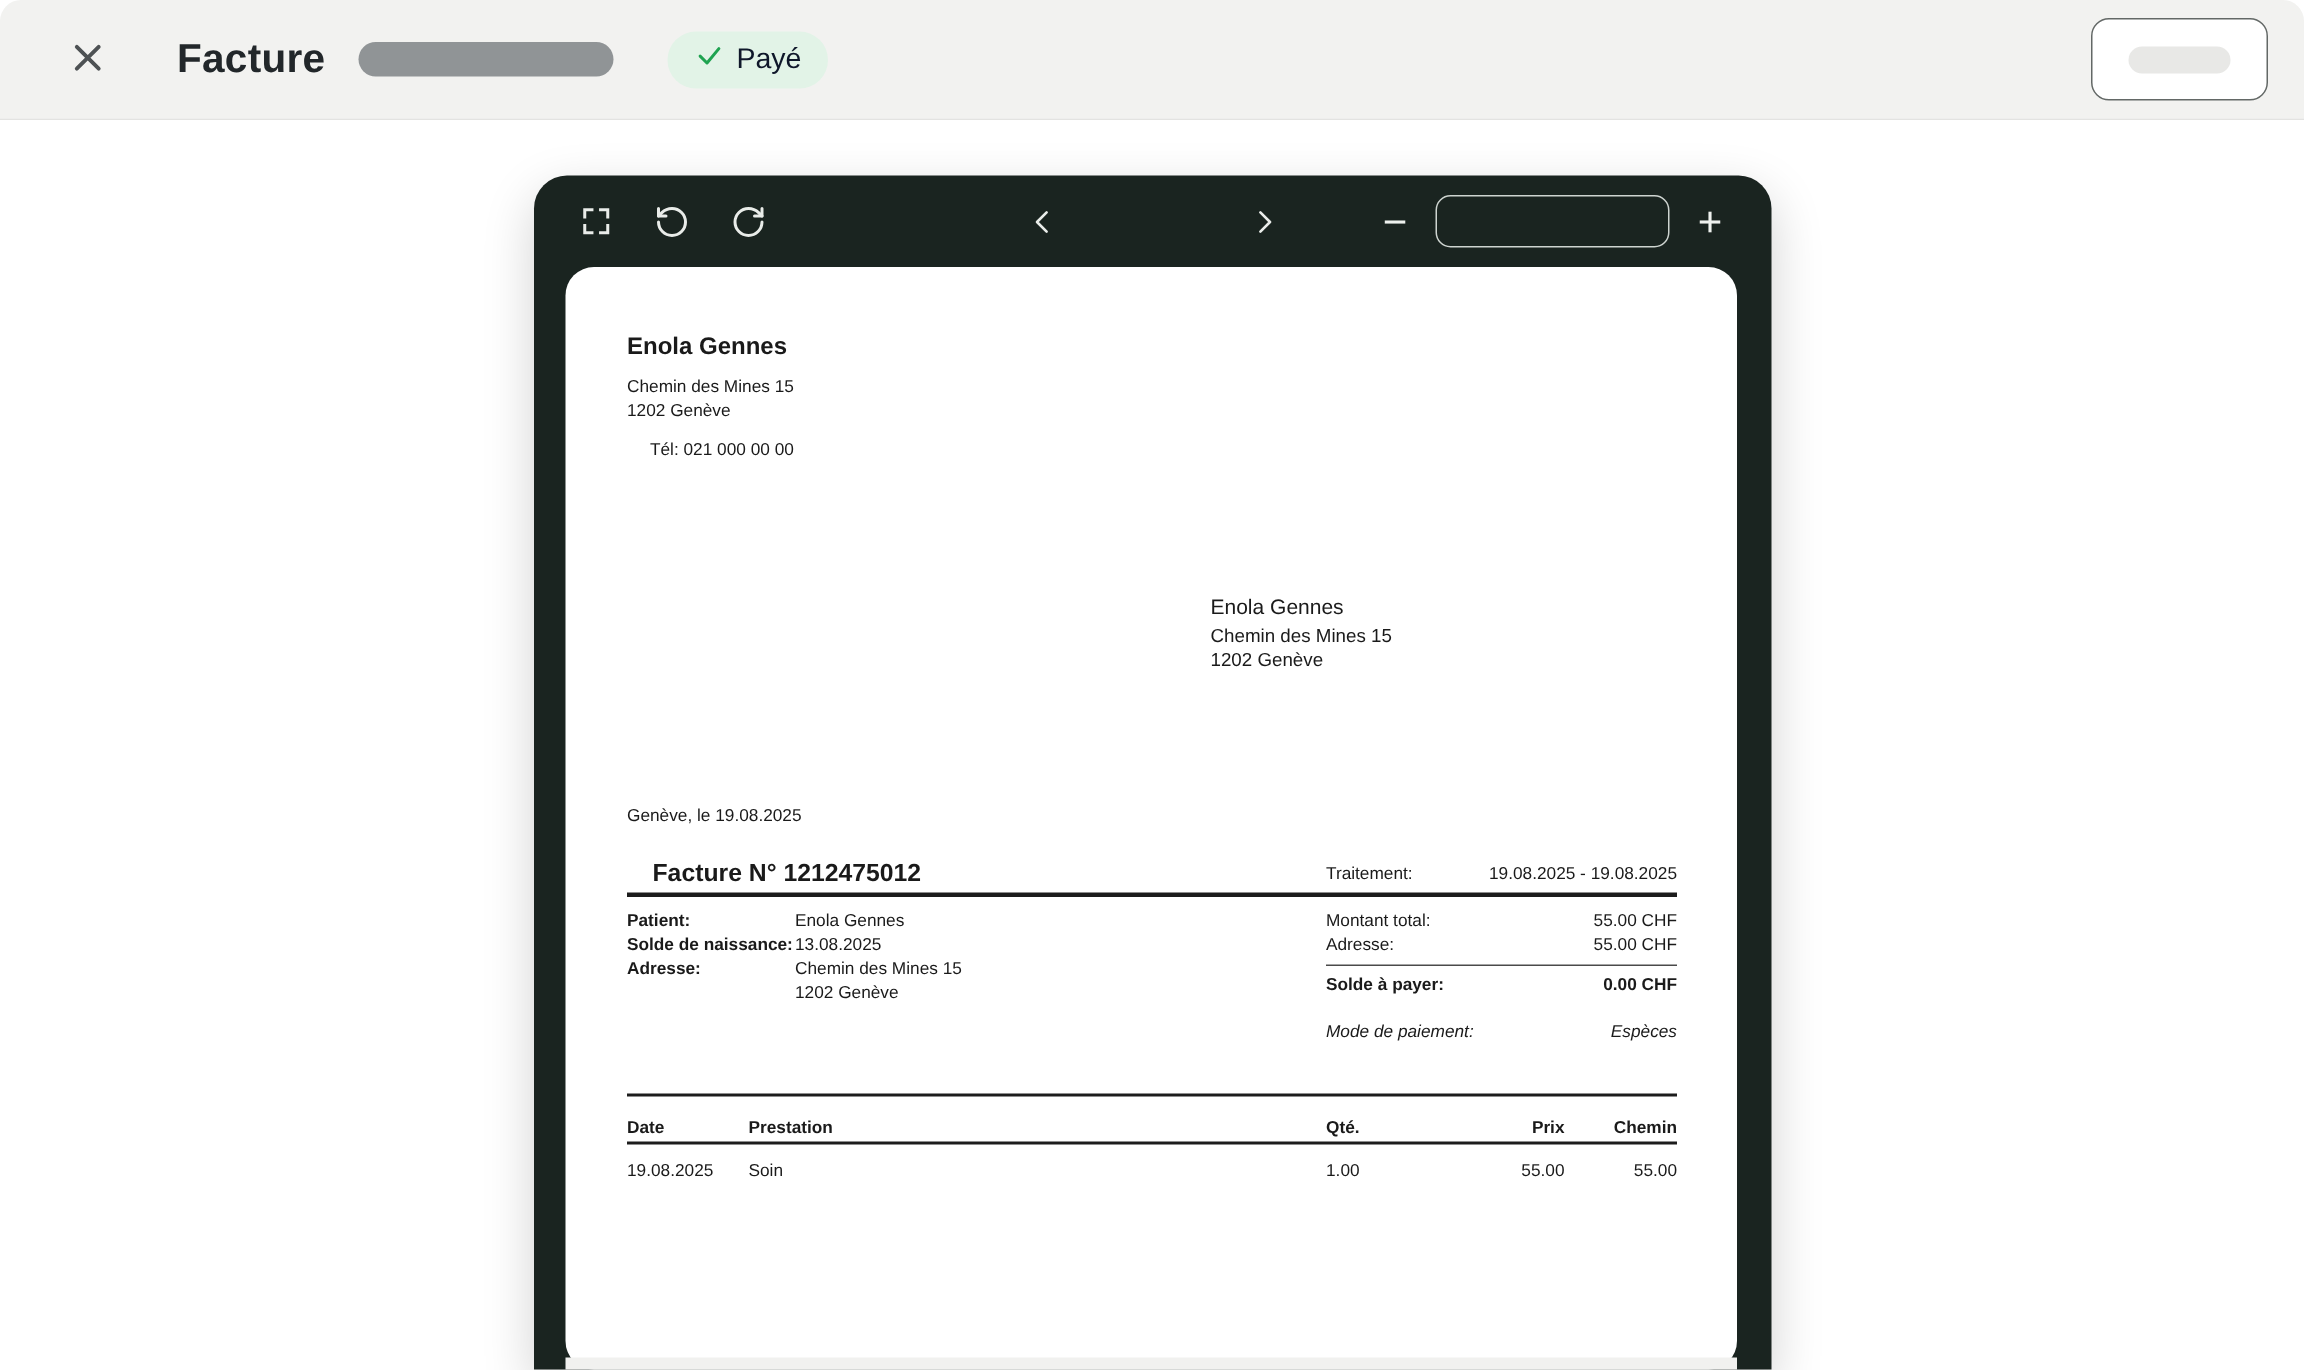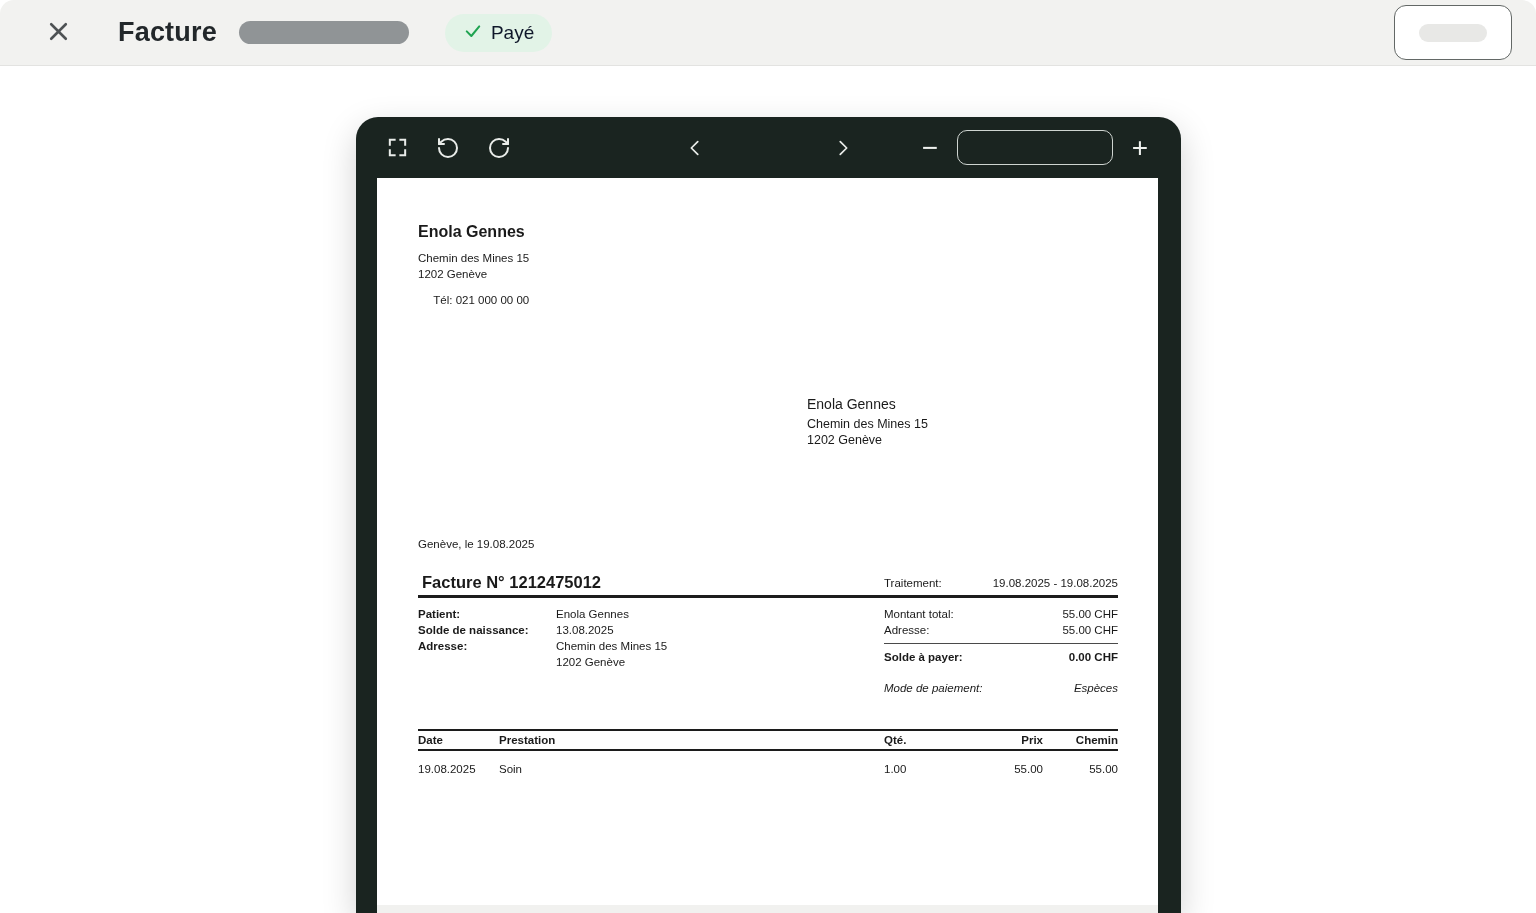--- a/index.html
+++ b/index.html
@@ -1,21 +1,21 @@
 <!DOCTYPE html>
 <html><head>
 <meta charset="utf-8">
 <style>
   * { margin:0; padding:0; box-sizing:border-box; }
   html,body { width:1536px; height:913px; overflow:hidden; background:#ffffff;
               font-family:"Liberation Sans","DejaVu Sans",sans-serif; }
 
   
   .header {
-    position:absolute; left:0; top:0; width:1536px; height:66px;
+    position:absolute; left:0; top:0; width:1536px; height:80px;
     background:#f2f2f0; border-bottom:1px solid #e3e3e1;
     border-radius:14px 14px 0 0;
     display:flex; align-items:center; padding:0 24px;
   }
   .close-btn {
     width:32px; height:32px; margin-left:18px; background:none; border:none;
     display:flex; align-items:center; justify-content:center; cursor:pointer;
   }
   .page-title { font-size:27px; font-weight:700; color:#22272a; margin-left:44px; letter-spacing:0.2px; }
   .title-skeleton {
@@ -50,54 +50,54 @@
   .page-indicator { width:122px; height:26px; }
   .zoom-sym { color:#eef1ee; font-size:28px; font-weight:400; line-height:1; }
   .zoom-input {
     width:156px; height:35px; border:1.4px solid #ced4d0; border-radius:10px;
     background:transparent; cursor:text;
   }
 
   
   .doc-page {
     position:absolute; left:21px; right:23px; top:61px; bottom:0;
-    background:#ffffff; color:#1a1a1a;
+    background:#ffffff; color:#1a1a1a;border-radius:19px;
   }
   .doc-page .abs { position:absolute; }
   .fs11 { font-size:11.5px; line-height:16px; }
 
   .sender { left:41px; top:44px; }
   .sender .name { font-size:16px; font-weight:700; line-height:19px; }
   .sender .addr { margin-top:9px; }
   .sender .tel  { margin-top:10px;text-align:right; }
 
   .recipient { left:430px; top:216px; font-size:12.5px; line-height:16px; }
   .recipient .name { font-size:14px; line-height:20px; margin-bottom:2px; }
 
   .place-date { left:41px; top:358px; }
 
   .inv-head { left:41px; right:40px; top:390px; height:24px; }
-  .inv-title { position:absolute; left:4px; bottom:0; font-size:16.5px; font-weight:700; }
+  .inv-title { position:absolute; left:17px; bottom:0; font-size:16.5px; font-weight:700; }
   .treat-label { position:absolute; left:466px; bottom:1px; }
   .treat-value { position:absolute; right:0; bottom:1px; }
   .thick-rule { left:41px; right:40px; top:417px; height:2.5px; background:#1c1c1c; }
 
   .patient { left:41px; top:428px; }
   .p-row { display:flex; }
-  .p-row .lbl { width:138px; font-weight:700; }
+  .p-row .lbl { width:112px; font-weight:700; }
 
   .totals { left:507px; right:40px; top:428px; }
   .t-row { display:flex; justify-content:space-between; }
   .totals .divider { height:1px; background:#4a4a4a; margin:5px 0 5px 0; }
   .t-row.balance { font-weight:700; }
   .t-row.payment { font-style:italic; margin-top:15px; }
 
   .items { left:41px; right:40px; top:551px; }
   .items .line-top { height:1.5px; background:#1c1c1c; }
-  .items .hrow { position:relative; height:16px; margin-top:2px; }
+  .items .hrow { position:relative; height:28px; margin-top:2px; }
   .items .hrow span { position:absolute; bottom:3px; font-weight:700; font-size:11.5px; }
   .items .line-bot { height:2px; background:#1c1c1c; }
   .items .drow { position:relative; height:16px; margin-top:12px; }
   .items .drow span { position:absolute; font-size:11.5px;text-align:right; }
   .c-date { left:0; } .c-prest { left:81px; } .c-qty { left:466px; }
   .c-prix { right:75px; } .c-mont { right:0; }
 
   .page-end-strip { position:absolute; left:0; right:0; bottom:0; height:8px; background:#f1f1ef; }
 </style>
 </head>

